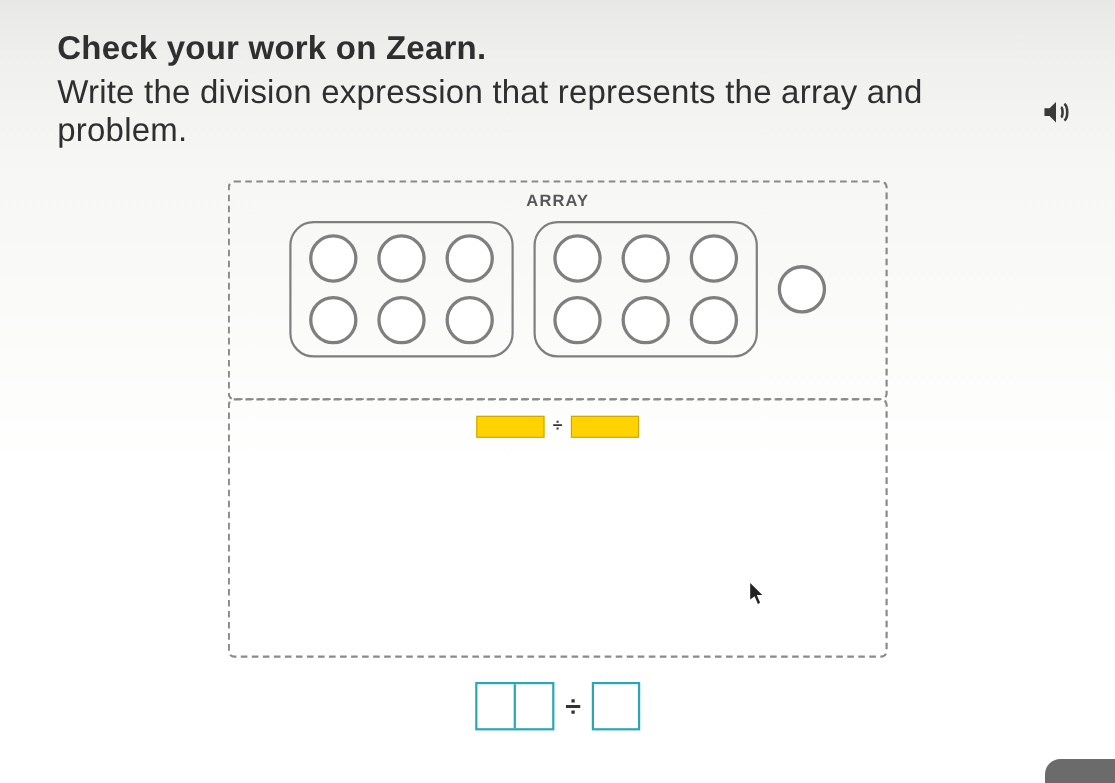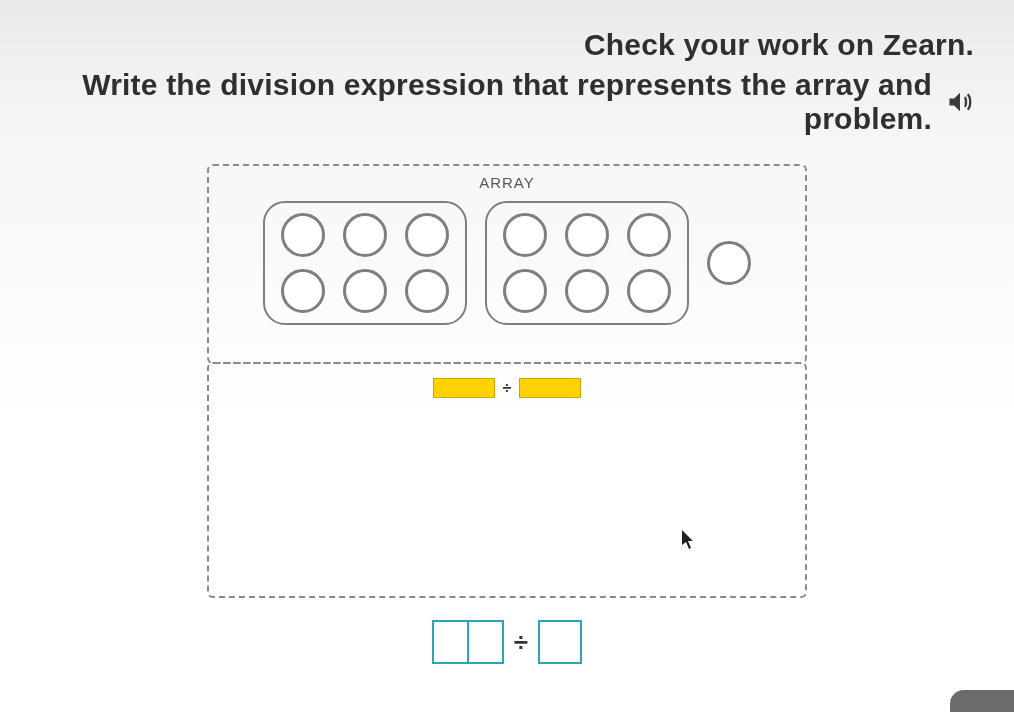--- a/index.html
+++ b/index.html
@@ -4,39 +4,39 @@
 <style>
   * { box-sizing: border-box; margin: 0; padding: 0; }
   html, body { width: 1014px; height: 712px; overflow: hidden; }
   body {
     font-family: Arial, Helvetica, sans-serif;
     background: linear-gradient(180deg, #e8e8e6 0%, #f0f0ee 8%, #f6f6f4 20%, #ffffff 60%);
     color: #3a3a3a;
     position: relative;
   }
   .header {
-    padding: 28px 40px 10px 40px;
-    text-align: right;
+    padding: 28px 40px 10px 52px;
+    text-align: left;
   }
   .title-line1 {
     font-size: 30px;
     font-weight: 700;
     color: #2f2f2f;
     margin-bottom: 6px;
     letter-spacing: 0.2px;
   }
   .title-line2-wrap {
     display: flex;
     align-items: center;
     justify-content: center;
     gap: 14px;
   }
   .title-line2 {
     font-size: 30px;
-    font-weight: 700;
+    font-weight: 400;
     color: #2f2f2f;
     letter-spacing: 0.2px;
   }
   .audio-icon {
     width: 28px; height: 28px;
     color: #3a3a3a;
     flex: 0 0 auto;
   }
   .work-area {
     position: relative;
@@ -47,21 +47,21 @@
     border: 2px dashed #8a8a8a;
     border-radius: 6px;
   }
   .array-panel {
     height: 200px;
     padding: 8px 14px 10px 14px;
   }
   .panel-label {
     text-align: center;
     font-size: 15px;
-    font-weight: 400;
+    font-weight: 700;
     color: #575757;
     letter-spacing: 1px;
     margin-bottom: 10px;
   }
   .array-row {
     display: flex;
     align-items: center;
     justify-content: center;
     gap: 18px;
   }

